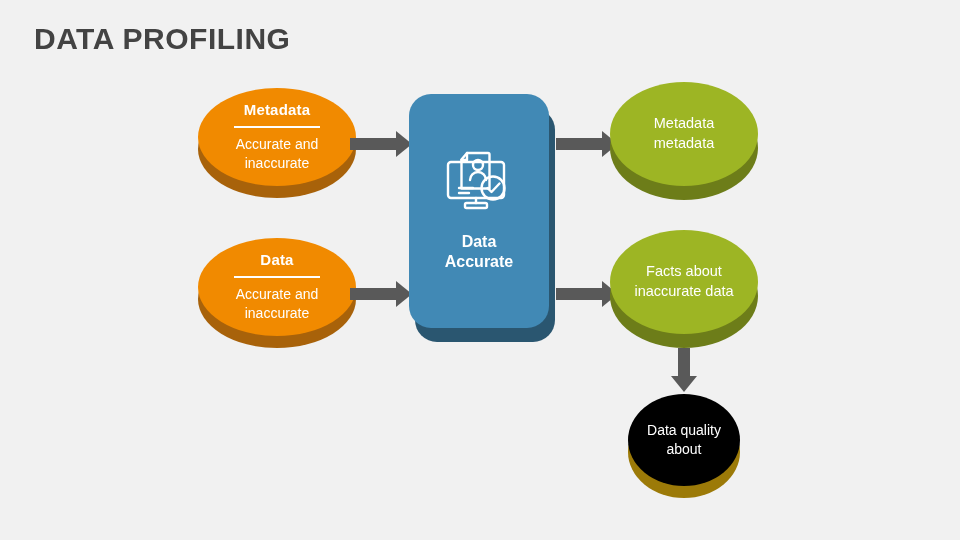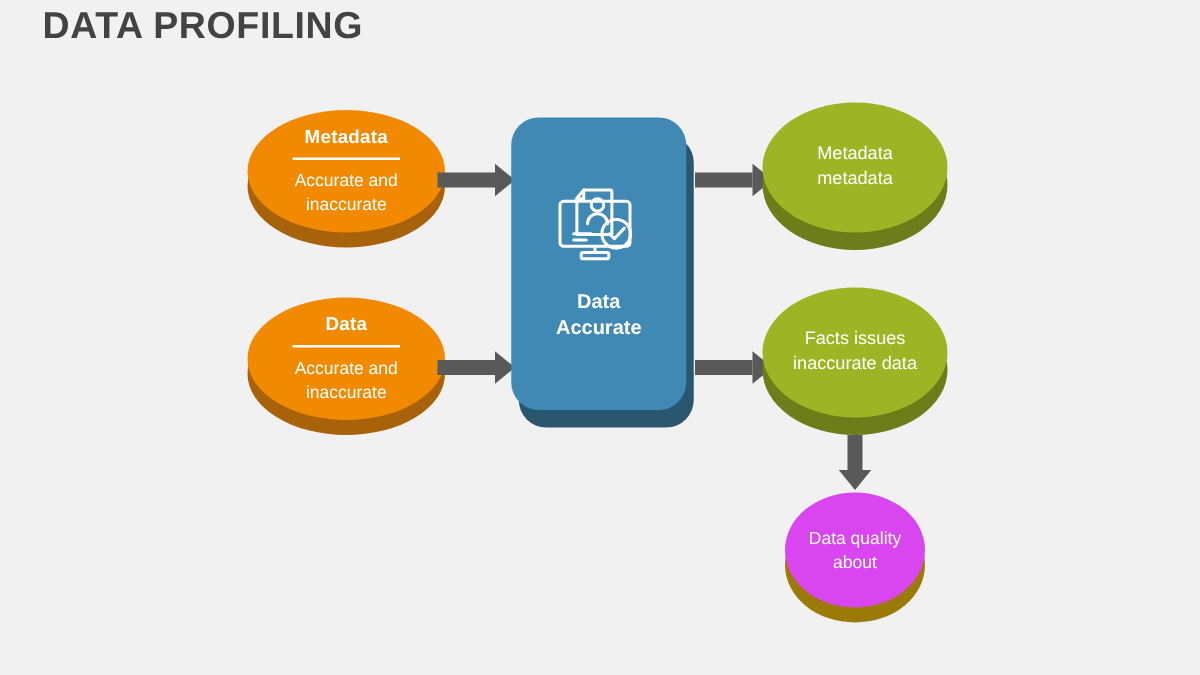--- a/index.html
+++ b/index.html
@@ -13,21 +13,21 @@
   body {
     background: #f1f1f1;
     font-family: "Liberation Sans", sans-serif;
     position: relative;
   }
 
   
   #page-title {
     position: absolute;
     left: 34px;
-    top: 4px;
+    top: 22px;
     font-size: 30px;
     font-weight: bold;
     letter-spacing: 0.5px;
     color: #434343;
     white-space: nowrap;
   }
 
   
   .disc-wrap { position: absolute; }
 
@@ -241,32 +241,32 @@
       <div>Metadata</div>
       <div>metadata</div>
     </div>
   </div>
 </div>
 
 <div class="disc-wrap" style="left:610px; top:230px; width:148px; height:118px;">
   <div class="disc-shadow" style="top:14px; width:148px; height:104px; background:#6d7d19;"></div>
   <div class="disc-face" style="width:148px; height:104px; background:#9db524;">
     <div class="disc-plain" style="padding:0 8px;">
-      <div>Facts issues</div>
+      <div>Facts about</div>
       <div>inaccurate data</div>
     </div>
   </div>
 </div>
 
 <div class="arrow-v" style="left:671px; top:348px; height:44px;">
   <div class="shaft" style="height:28px;"></div>
   <div class="head" style="top:28px;"></div>
 </div>
 
 <div class="disc-wrap" style="left:628px; top:394px; width:112px; height:104px;">
   <div class="disc-shadow" style="top:12px; width:112px; height:92px; background:#9c7a08;"></div>
-  <div class="disc-face" style="width:112px; height:92px; background:#d946ef;">
+  <div class="disc-face" style="width:112px; height:92px; background:#000000;">
     <div class="disc-plain" style="padding:0 6px; font-size:14px;">
       <div>Data quality</div>
       <div>about</div>
     </div>
   </div>
 </div>
 
 </body></html>

